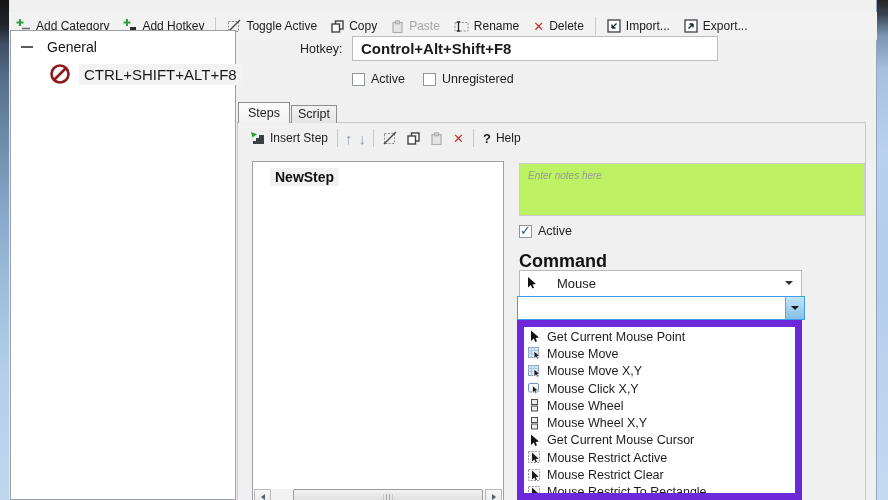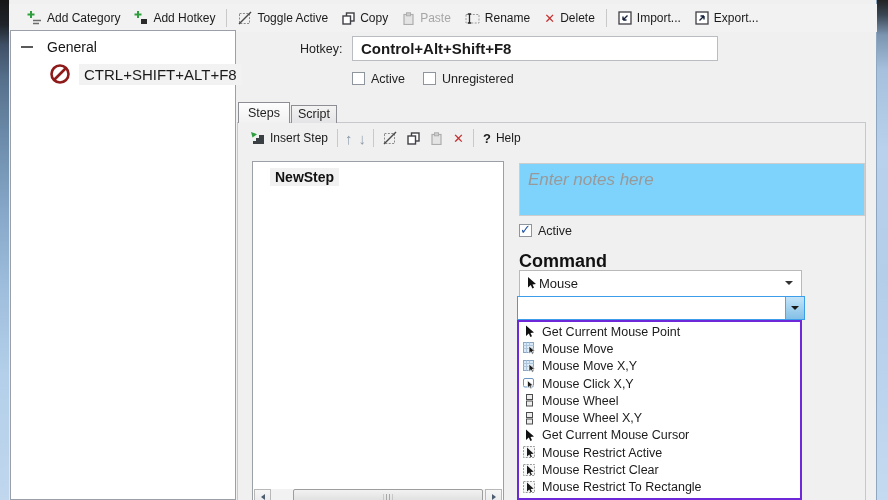--- a/index.html
+++ b/index.html
@@ -12,22 +12,22 @@
   }
   
   .aero-left{position:absolute;left:0;top:0;width:9px;height:500px;
     background:linear-gradient(180deg,#161616 0%,#20252b 5%,#3f5066 9%,#56708c 16%,#6d8cab 28%,#86a7c8 42%,#9fbedd 58%,#b3cfe9 75%,#c0d7ee 100%);
     border-right:1px solid #dfe7ef;}
   .aero-right{position:absolute;right:0;top:0;width:11px;height:500px;
     background:linear-gradient(180deg,#242424 0%,#3a4654 3%,#7b94b0 7%,#a6c0dd 14%,#b9d1ec 30%,#b4cde9 55%,#bdd4ee 80%,#c4daf0 100%);
     border-left:1px solid #8ea6bf;}
 
   
-  .toolbar{position:absolute;left:9px;top:4px;width:868px;height:28px;
-    background:#f2f2f2;display:flex;align-items:center;padding-left:11px;box-sizing:border-box;}
+  .toolbar{position:absolute;left:9px;top:12px;width:868px;height:28px;
+    background:#f2f2f2;display:flex;align-items:center;padding-left:0;box-sizing:border-box;}
   .tb-btn{display:flex;align-items:center;gap:5px;padding:3px 7px;white-space:nowrap;border-radius:2px;}
   .tb-btn.disabled{color:#a6a6a6;}
   .tb-sep{width:1px;height:18px;background:#c9c9c9;margin:0 4px;}
   .glyph-x{color:#c53030;font-weight:700;font-size:13px;line-height:13px;}
   .glyph-q{color:#1b1b1b;font-weight:700;font-size:13px;}
   svg{display:block;}
 
   
   .tree-panel{position:absolute;left:10px;top:30px;width:226px;height:470px;
     background:#ffffff;border:1px solid #9ba0a8;box-sizing:border-box;}
@@ -37,21 +37,21 @@
   .tree-child-row{display:flex;align-items:center;margin:8px 0 0 38px;text-align:center;}
   .no-icon{margin-right:8px;}
   .tree-child-label{font-size:15px;color:#1a1a1a;background:#f2f2f2;padding:2px 5px;}
 
   
   .hotkey-label{position:absolute;left:300px;top:42px;width:46px;font-size:12.5px;color:#222;}
   .hotkey-input{position:absolute;left:352px;top:36px;width:366px;height:25px;box-sizing:border-box;
     border:1px solid #b9bdc2;background:#fff;font-family:inherit;
     font-size:15px;font-weight:600;color:#1a1a1a;padding:0 0 0 8px;}
   .hk-checks{position:absolute;left:352px;top:72px;display:flex;align-items:center;gap:18px;}
-  .check-row{display:flex;align-items:flex-start;gap:6px;}
+  .check-row{display:flex;align-items:flex-end;gap:6px;}
   .checkbox{width:13px;height:13px;background:#fff;border:1px solid #8e959c;box-sizing:border-box;position:relative;}
   .checkbox.checked::after{content:"✓";position:absolute;left:0px;top:-3px;font-size:13px;font-weight:700;color:#2456a5;}
   .check-label{font-size:12.5px;color:#222;}
 
   
   .tab-page{position:absolute;left:237px;top:122px;width:629px;height:378px;
     background:#f0f0f0;border:1px solid #c6c8cc;border-bottom:none;box-sizing:border-box;}
   .tab{position:absolute;box-sizing:border-box;text-align:center;font-size:12.5px;color:#1f1f1f;}
   .tab-active{left:238px;top:102px;width:52px;height:21px;z-index:5;
     background:linear-gradient(#fdfdfd,#f1f1f1);border:1px solid #8c8e94;border-bottom:none;line-height:20px;}
@@ -74,41 +74,41 @@
   .tri-left{width:0;height:0;border-top:3.5px solid transparent;border-bottom:3.5px solid transparent;border-right:4px solid #4d5e70;}
   .tri-right{width:0;height:0;border-top:3.5px solid transparent;border-bottom:3.5px solid transparent;border-left:4px solid #4d5e70;}
   .hs-track{flex:1;position:relative;background:#f2f2f2;}
   .hs-thumb{position:absolute;left:22px;right:2px;top:0;height:15px;
     background:linear-gradient(#f2f2f2,#dcdcdc);border:1px solid #9d9d9d;border-radius:2px;box-sizing:border-box;}
   .hs-grip{position:absolute;left:50%;top:4px;width:9px;height:7px;transform:translateX(-50%);
     background:repeating-linear-gradient(90deg,#a8a8a8 0 1px,transparent 1px 3px);}
 
   
   .notes{position:absolute;left:519px;top:163px;width:346px;height:53px;box-sizing:border-box;
-    border:1px solid #cdcdcd;background:#7dd3fc;resize:none;font-family:inherit;
-    font-size:17px;padding:6px 8px;color:#333;}
+    border:1px solid #cdcdcd;background:#bef264;resize:none;font-family:inherit;
+    font-size:10px;padding:6px 8px;color:#333;}
   .notes::placeholder{font-style:italic;color:#999;}
   .active-check{position:absolute;left:519px;top:224px;}
   .command-label{position:absolute;left:519px;top:251px;font-weight:700;font-size:18px;color:#111;}
   .dd-command{position:absolute;left:519px;top:270px;width:283px;height:27px;box-sizing:border-box;
-    background:#fff;border:1px solid #b9b9b9;display:flex;align-items:center;padding-left:6px;gap:2px;}
+    background:#fff;border:1px solid #b9b9b9;display:flex;align-items:center;padding-left:6px;gap:20px;}
   .dd-command-text{font-size:13px;color:#1a1a1a;}
   .dd-arrow{position:absolute;right:8px;top:10px;width:0;height:0;
     border-left:4px solid transparent;border-right:4px solid transparent;border-top:4px solid #333;}
 
   .combo{position:absolute;left:517px;top:296px;width:288px;height:24px;box-sizing:border-box;
     background:#fff;border:1px solid #3c9eea;display:flex;}
   .combo-field{flex:1;}
   .combo-btn{width:19px;height:100%;box-sizing:border-box;border-left:1px solid #5ba4d6;
     background:linear-gradient(#c3e4f8,#84c0e6);display:flex;align-items:center;justify-content:center;}
   .combo-btn-tri{width:0;height:0;border-left:4px solid transparent;border-right:4px solid transparent;border-top:4px solid #1a1a1a;}
 
   
   .dd-list{position:absolute;left:517px;top:320px;width:285px;height:180px;box-sizing:border-box;
-    background:#fff;border:2px solid #6d28d9;overflow:hidden;z-index:50;padding:1px 0 0 1px;}
+    background:#fff;border:7px solid #6d28d9;overflow:hidden;z-index:50;padding:1px 0 0 1px;}
   .dd-row{display:flex;align-items:center;height:17.3px;padding-left:3px;gap:6px;font-size:12.5px;color:#1c1c1c;}
   .dd-row .ic{width:13px;height:13px;flex:0 0 13px;}
   .dd-row.selected{background:linear-gradient(#45a0ef,#2179d8);color:#fff;}
 
   .tb-label,.st-label{pointer-events:none;}
 </style>
 </head>
 <body>
 
 <div class="aero-left"></div>

